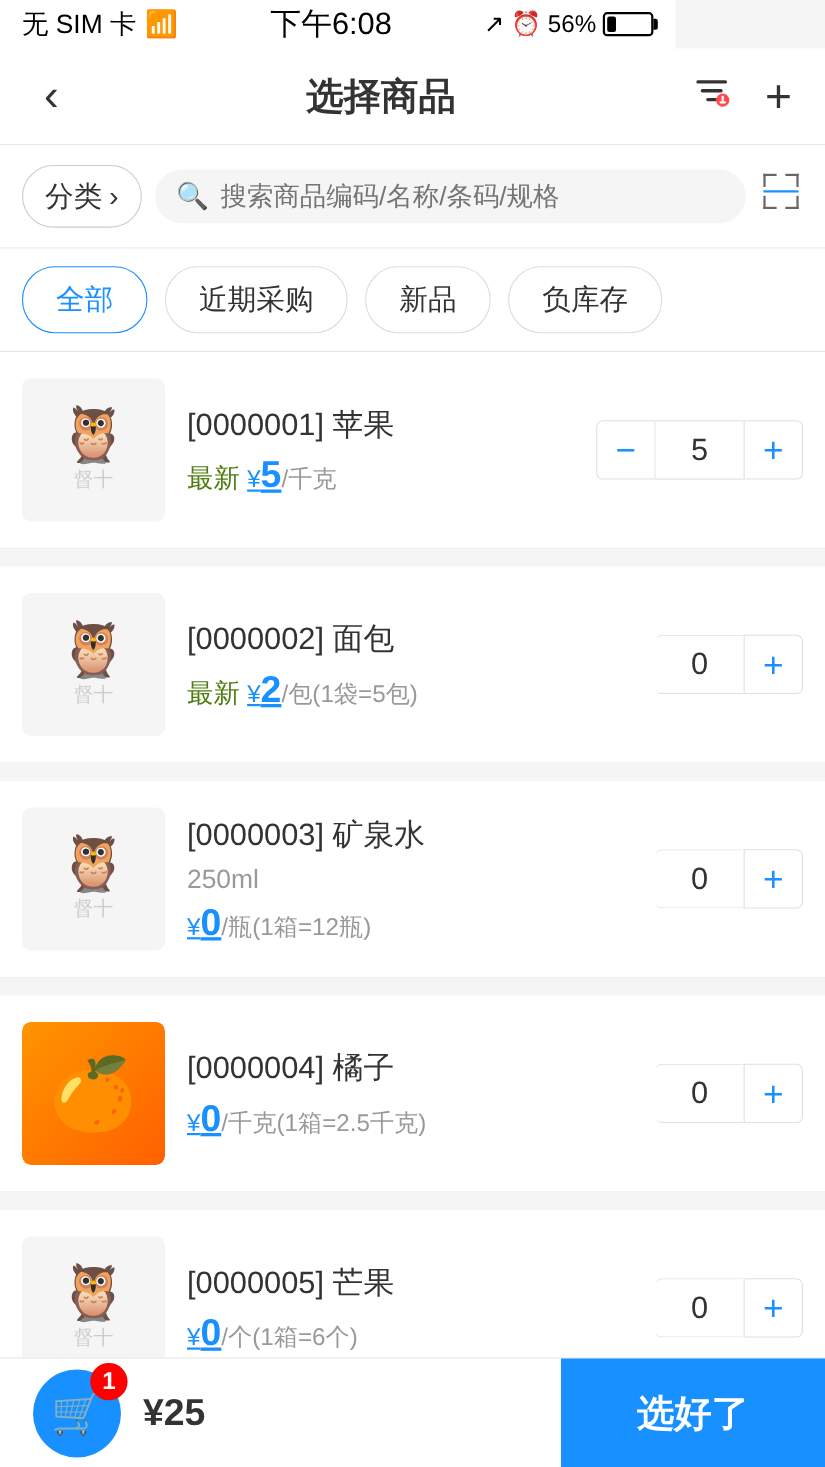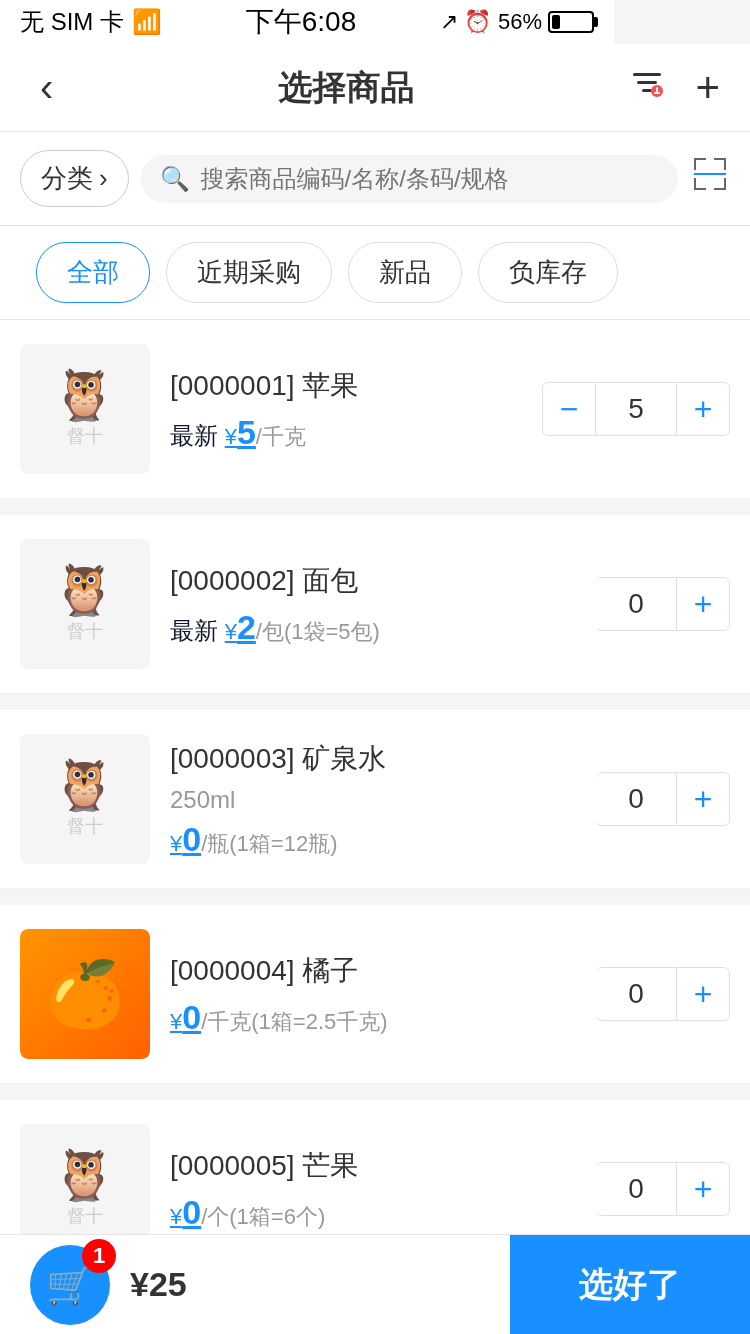--- a/index.html
+++ b/index.html
@@ -112,21 +112,21 @@
       color: #666;
       cursor: pointer;
     }
 
     
     .tab-bar {
       width: 750px;
       background: #fff;
       display: flex;
       align-items: center;
-      padding: 16px 36px;
+      padding: 16px 20px;
       gap: 16px;
       border-bottom: 1px solid #e5e5e5;
     }
     .tab-item {
       padding: 12px 30px;
       border-radius: 30px;
       font-size: 26px;
       color: #333;
       border: 1px solid #ddd;
       background: #fff;
@@ -192,21 +192,21 @@
     }
     .product-spec {
       font-size: 24px;
       color: #999;
       margin-bottom: 6px;
     }
     .product-price {
       font-size: 24px;
       color: #999;
     }
-    .product-price .price-label { color: #0f172a; text-align: right; }
+    .product-price .price-label { color: #4d7c0f; text-align: right; }
     .product-price .price-currency { color: #1890ff; font-size: 22px; text-decoration: underline; }
     .product-price .price-value { color: #1890ff; font-size: 34px; font-weight: 700; text-decoration: underline; }
     .product-price .price-unit { color: #999; font-size: 22px; }
 
     .qty-control {
       display: flex;
       align-items: center;
       gap: 0;
       flex-shrink: 0;
     }

